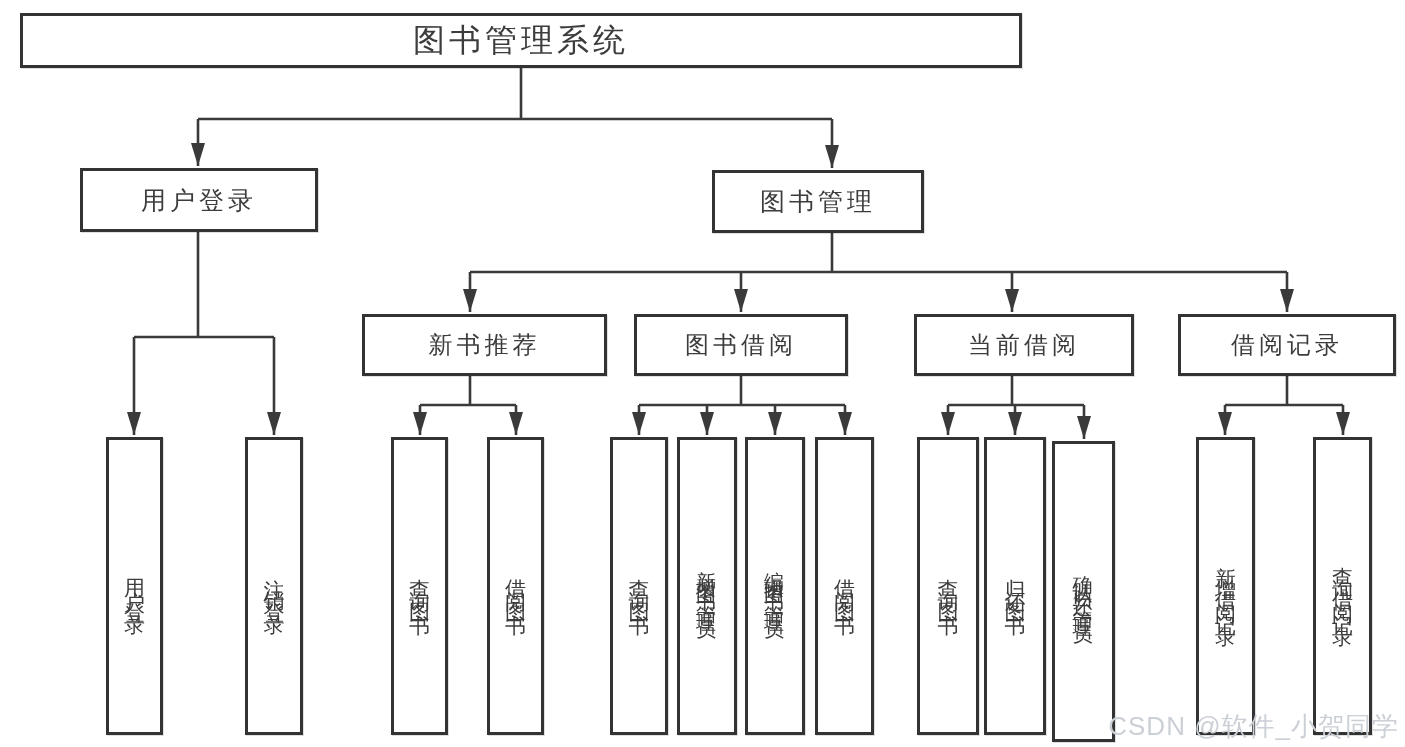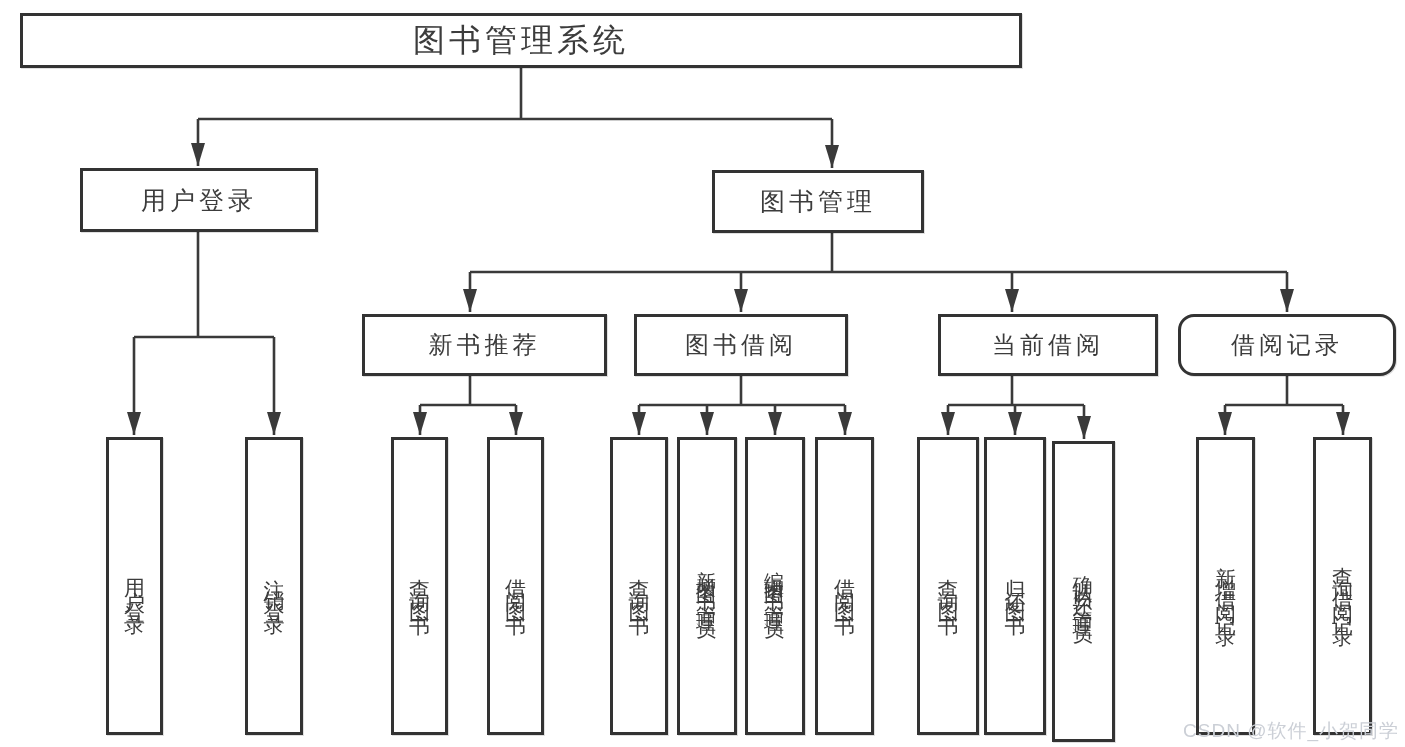--- a/index.html
+++ b/index.html
@@ -19,22 +19,22 @@
     display:flex;align-items:center;justify-content:center;
     font-size:25px;color:#3c3c3c;letter-spacing:4px;
     box-shadow:1px 1px 0 rgba(0,0,0,0.12);
     white-space:nowrap;
   }
   #b-root{left:20px;top:13px;width:1002px;height:55px;font-size:32px;}
   #b-login{left:80px;top:168px;width:238px;height:64px;}
   #b-mgmt{left:712px;top:170px;width:212px;height:63px;}
   #b-new{left:362px;top:314px;width:245px;height:62px;font-size:24px;}
   #b-bor{left:634px;top:314px;width:214px;height:62px;font-size:24px;}
-  #b-cur{left:938px;top:314px;width:220px;height:62px;font-size:24px;}
-  #b-rec{left:1178px;top:314px;width:218px;height:62px;font-size:24px;border-radius:16px;}
+  #b-cur{left:914px;top:314px;width:220px;height:62px;font-size:24px;}
+  #b-rec{left:1178px;top:314px;width:218px;height:62px;font-size:24px;}
 
   .vbox{
     position:absolute;z-index:2;
     background:#ffffff;
     border:3px solid #333333;
     box-sizing:border-box;
     display:flex;align-items:center;justify-content:center;
     writing-mode:vertical-rl;text-orientation:mixed;
     font-size:21px;color:#3c3c3c;letter-spacing:12px;
     box-shadow:1px 1px 0 rgba(0,0,0,0.12);
@@ -52,21 +52,21 @@
   #v-b2     {left:815px;top:437px;width:59px;height:298px;}
   #v-q3     {left:917px;top:437px;width:62px;height:298px;}
   #v-ret    {left:984px;top:437px;width:62px;height:298px;}
   #v-conf   {left:1052px;top:441px;width:63px;height:301px;}
   #v-addrec {left:1196px;top:437px;width:59px;height:298px;}
   #v-qrec   {left:1313px;top:437px;width:59px;height:298px;}
 
   #watermark{
     position:absolute;z-index:3;
     right:6px;bottom:3px;
-    font-size:19px;color:#cbcfd6;letter-spacing:1px;
+    font-size:26px;color:#cbcfd6;letter-spacing:1px;
   }
 </style>
 </head>
 <body>
 
 <div id="canvas">
 
   <svg class="wires" width="1405" height="747" viewBox="0 0 1405 747">
     <defs>
       <marker id="arw" markerUnits="userSpaceOnUse" markerWidth="26" markerHeight="18" refX="24" refY="9" orient="auto">

